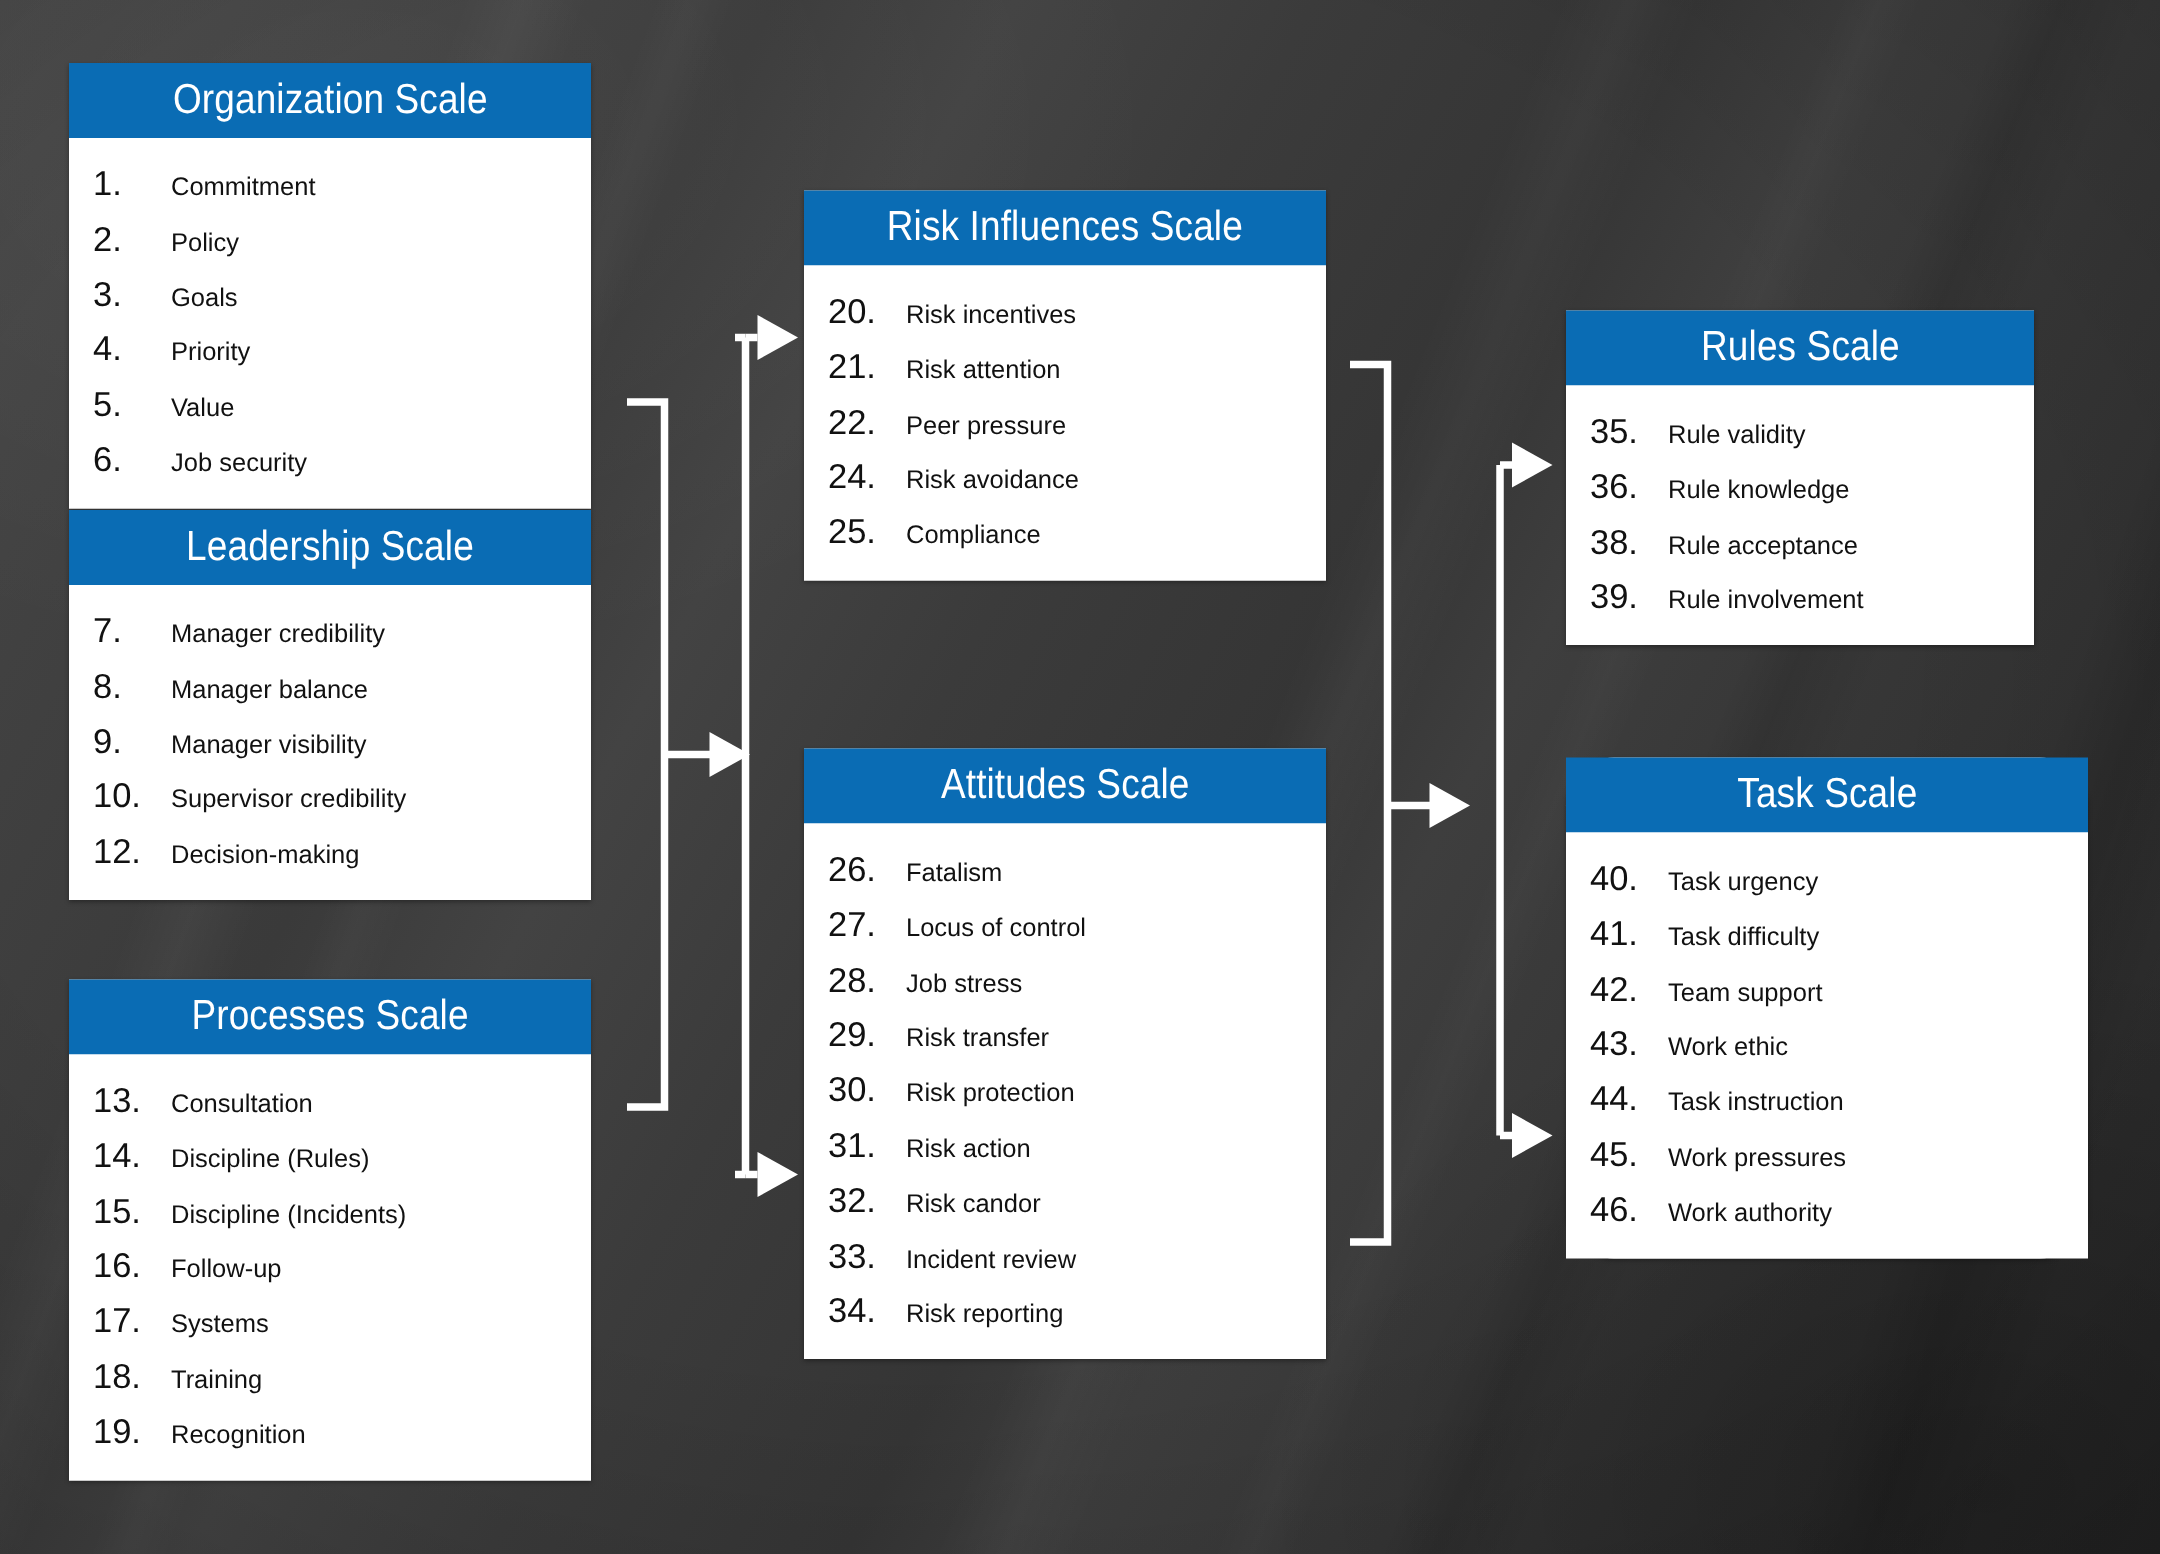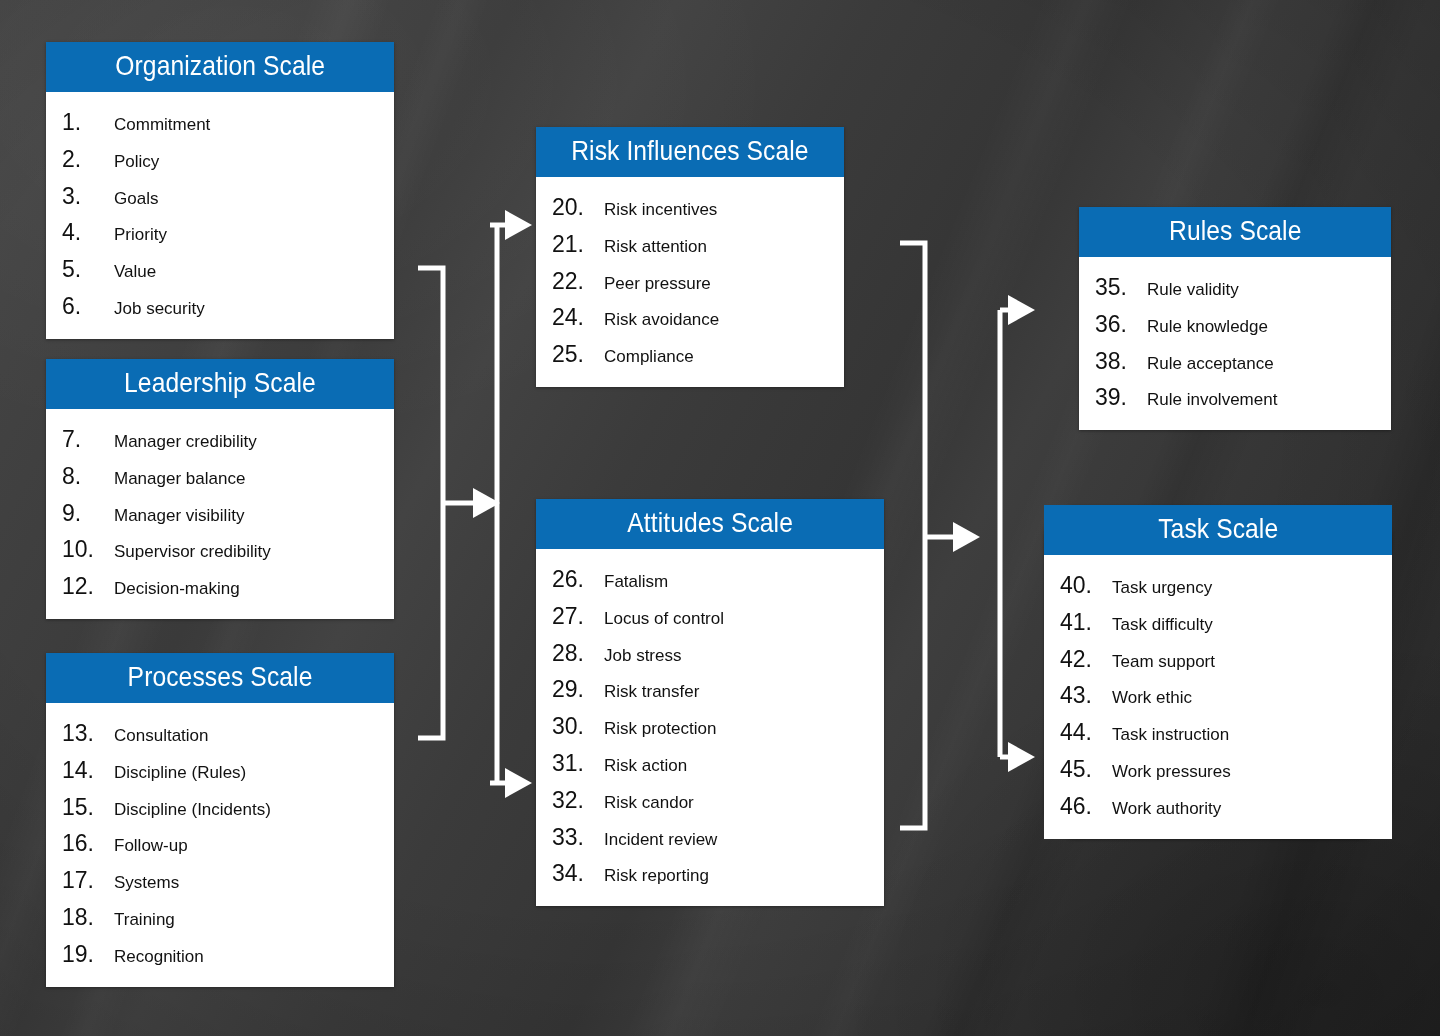--- a/index.html
+++ b/index.html
@@ -142,21 +142,21 @@
         <span class="item-num">5.</span>
         <span class="item-label">Value</span>
       </div>
       <div class="scale-item">
         <span class="item-num">6.</span>
         <span class="item-label">Job security</span>
       </div>
     </div>
   </div>
 
-  <div class="scale-box" style="left:46px; top:340px; width:348px;margin-top:19px;">
+  <div class="scale-box" style="left:46px; top:340px; width:348px;">
     <div class="scale-header">
       <span>Leadership Scale</span>
     </div>
     <div class="scale-body">
       <div class="scale-item">
         <span class="item-num">7.</span>
         <span class="item-label">Manager credibility</span>
       </div>
       <div class="scale-item">
         <span class="item-num">8.</span>
@@ -206,21 +206,21 @@
         <span class="item-num">18.</span>
         <span class="item-label">Training</span>
       </div>
       <div class="scale-item">
         <span class="item-num">19.</span>
         <span class="item-label">Recognition</span>
       </div>
     </div>
   </div>
 
-  <div class="scale-box" style="left:536px; top:127px; width:308px;">
+  <div class="scale-box" style="left:536px; top:127px; width:348px;">
     <div class="scale-header">
       <span>Risk Influences Scale</span>
     </div>
     <div class="scale-body">
       <div class="scale-item">
         <span class="item-num">20.</span>
         <span class="item-label">Risk incentives</span>
       </div>
       <div class="scale-item">
         <span class="item-num">21.</span>
@@ -278,21 +278,21 @@
         <span class="item-num">33.</span>
         <span class="item-label">Incident review</span>
       </div>
       <div class="scale-item">
         <span class="item-num">34.</span>
         <span class="item-label">Risk reporting</span>
       </div>
     </div>
   </div>
 
-  <div class="scale-box" style="left:1079px; top:207px; width:312px;">
+  <div class="scale-box" style="left:1044px; top:207px; width:312px;">
     <div class="scale-header">
       <span>Rules Scale</span>
     </div>
     <div class="scale-body">
       <div class="scale-item">
         <span class="item-num">35.</span>
         <span class="item-label">Rule validity</span>
       </div>
       <div class="scale-item">
         <span class="item-num">36.</span>

